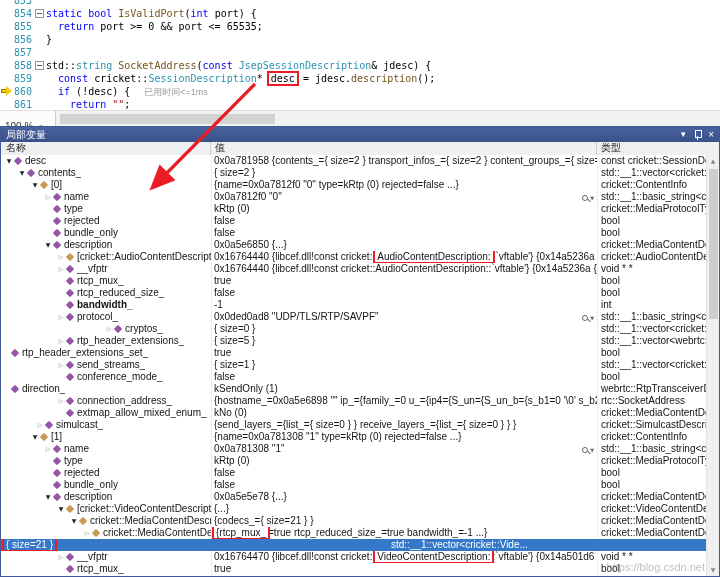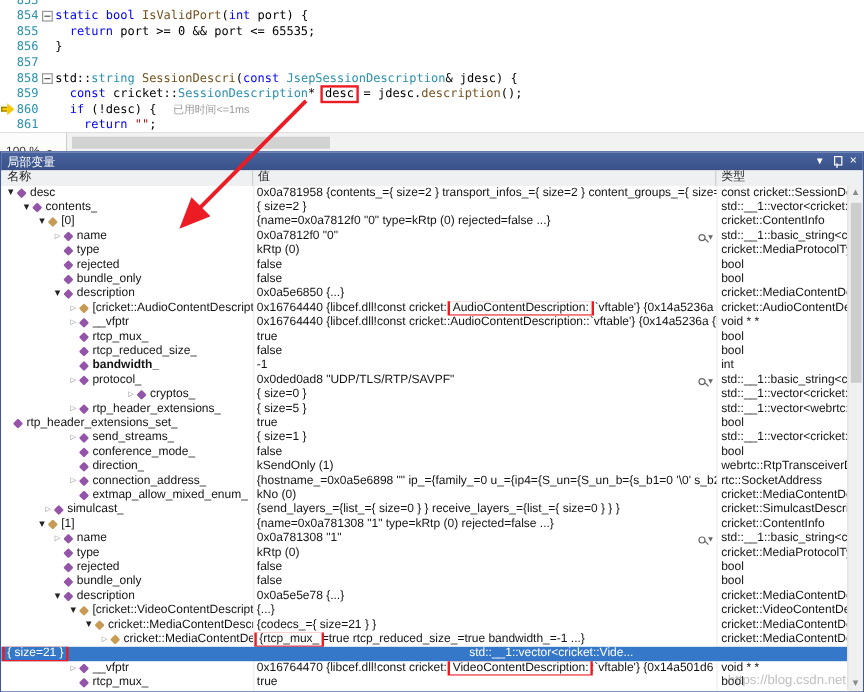--- a/index.html
+++ b/index.html
@@ -121,21 +121,21 @@
           <div class="line-no">857</div>
           <div class="fold-col"></div>
           <div class="line-text"></div>
         </div>
         <div class="code-line">
           <div class="gutter-ind"></div>
           <div class="line-no">858</div>
           <div class="fold-col">
             <div class="fold-box"></div>
           </div>
-          <div class="line-text"><span class="tok-pl">std::</span><span class="tok-ty">string</span><span class="tok-pl"> </span><span class="tok-fn">SessionDescri</span><span class="tok-pl">(</span><span class="tok-kw">const</span><span class="tok-pl"> </span><span class="tok-ty">JsepSessionDescription</span><span class="tok-pl">&amp; jdesc) {</span></div>
+          <div class="line-text"><span class="tok-pl">std::</span><span class="tok-ty">string</span><span class="tok-pl"> </span><span class="tok-fn">SocketAddress</span><span class="tok-pl">(</span><span class="tok-kw">const</span><span class="tok-pl"> </span><span class="tok-ty">JsepSessionDescription</span><span class="tok-pl">&amp; jdesc) {</span></div>
         </div>
         <div class="code-line">
           <div class="gutter-ind"></div>
           <div class="line-no">859</div>
           <div class="fold-col"></div>
           <div class="line-text"><span class="tok-pl">  </span><span class="tok-kw">const</span><span class="tok-pl"> cricket::</span><span class="tok-ty">SessionDescription</span><span class="tok-pl">* </span><span class="tok-pl redbox">desc</span><span class="tok-pl"> = jdesc.</span><span class="tok-fn">description</span><span class="tok-pl">();</span></div>
         </div>
         <div class="code-line">
           <div class="gutter-ind">
             <div class="cur-arrow"></div>
@@ -269,21 +269,21 @@
           <div class="cell name" style="padding-left: 55px;"><span class="twisty closed">▷</span><span class="varicon field"></span><span class="nametext">send_streams_</span></div>
           <div class="cell val"><span>{ size=1 }</span></div>
           <div class="cell type">std::__1::vector&lt;cricket::Stre...</div>
         </div>
         <div class="lrow">
           <div class="cell name" style="padding-left: 55px;"><span class="twisty leaf"></span><span class="varicon field"></span><span class="nametext">conference_mode_</span></div>
           <div class="cell val"><span>false</span></div>
           <div class="cell type">bool</div>
         </div>
         <div class="lrow">
-          <div class="cell name" style="padding-left: 55px;"><span class="twisty leaf"></span><span class="varicon field"></span><span class="nametext">direction_</span></div>
+          <div class="cell name" style=""><span class="twisty leaf"></span><span class="varicon field"></span><span class="nametext">direction_</span></div>
           <div class="cell val"><span>kSendOnly (1)</span></div>
           <div class="cell type">webrtc::RtpTransceiverDirec...</div>
         </div>
         <div class="lrow">
           <div class="cell name" style="padding-left: 55px;"><span class="twisty closed">▷</span><span class="varicon field"></span><span class="nametext">connection_address_</span></div>
           <div class="cell val"><span>{hostname_=0x0a5e6898 "" ip_={family_=0 u_={ip4={S_un={S_un_b={s_b1=0 '\0' s_b2=0 '\0' s_b3=0 ...</span></div>
           <div class="cell type">rtc::SocketAddress</div>
         </div>
         <div class="lrow">
           <div class="cell name" style="padding-left: 55px; text-align: right;"><span class="twisty leaf"></span><span class="varicon field"></span><span class="nametext">extmap_allow_mixed_enum_</span></div>

